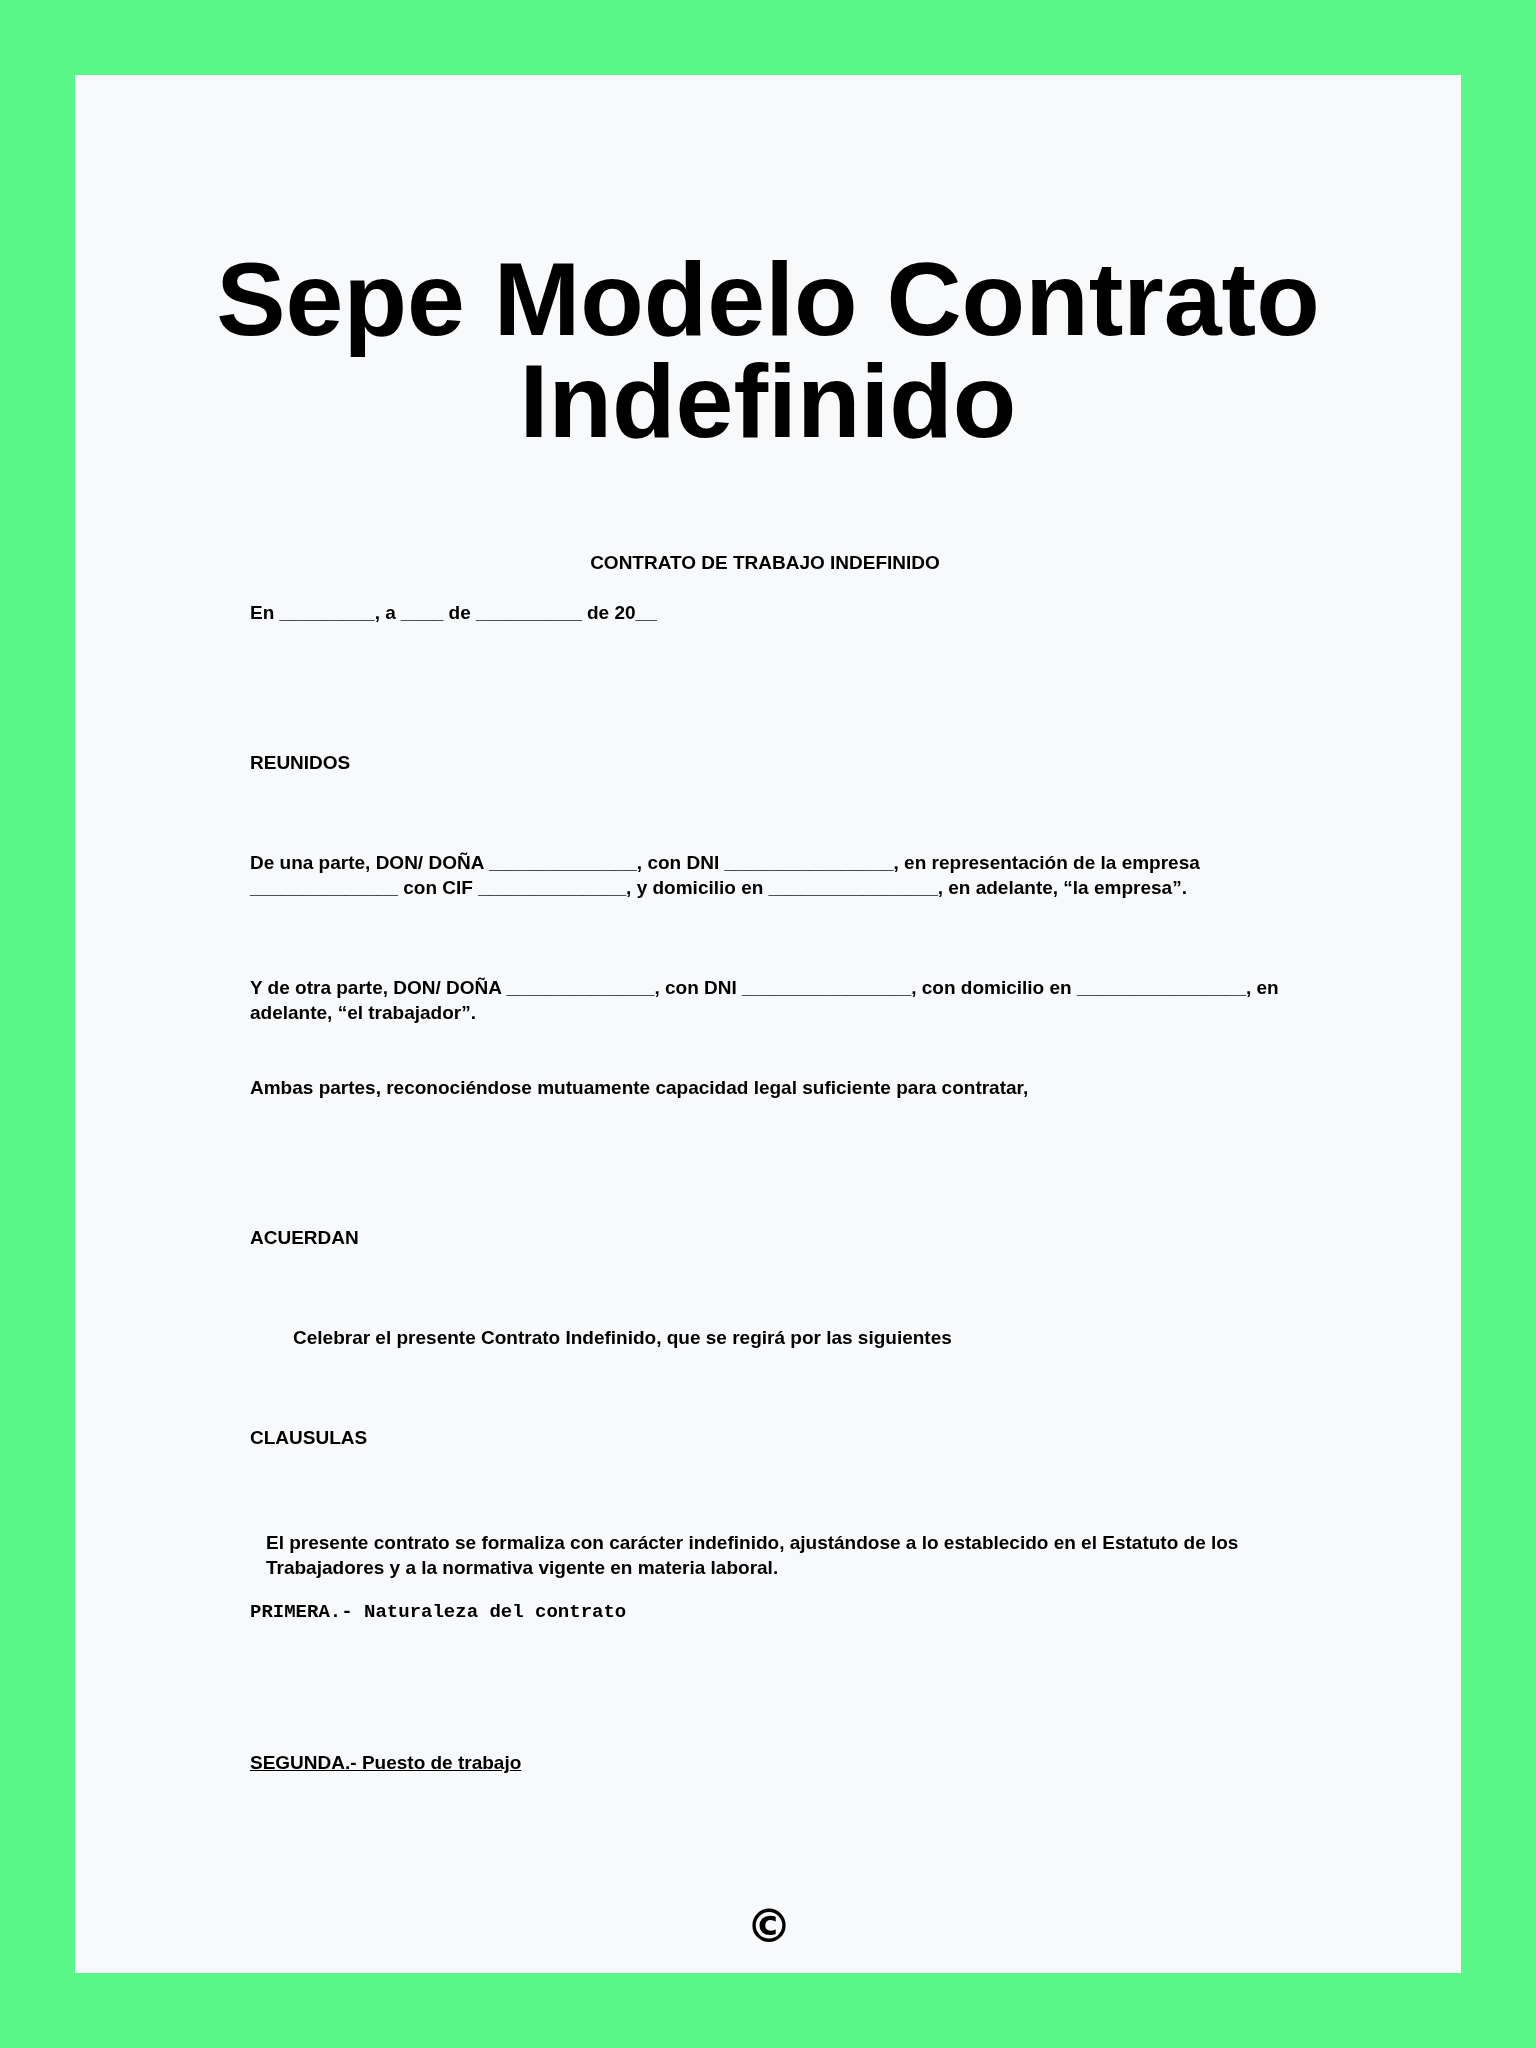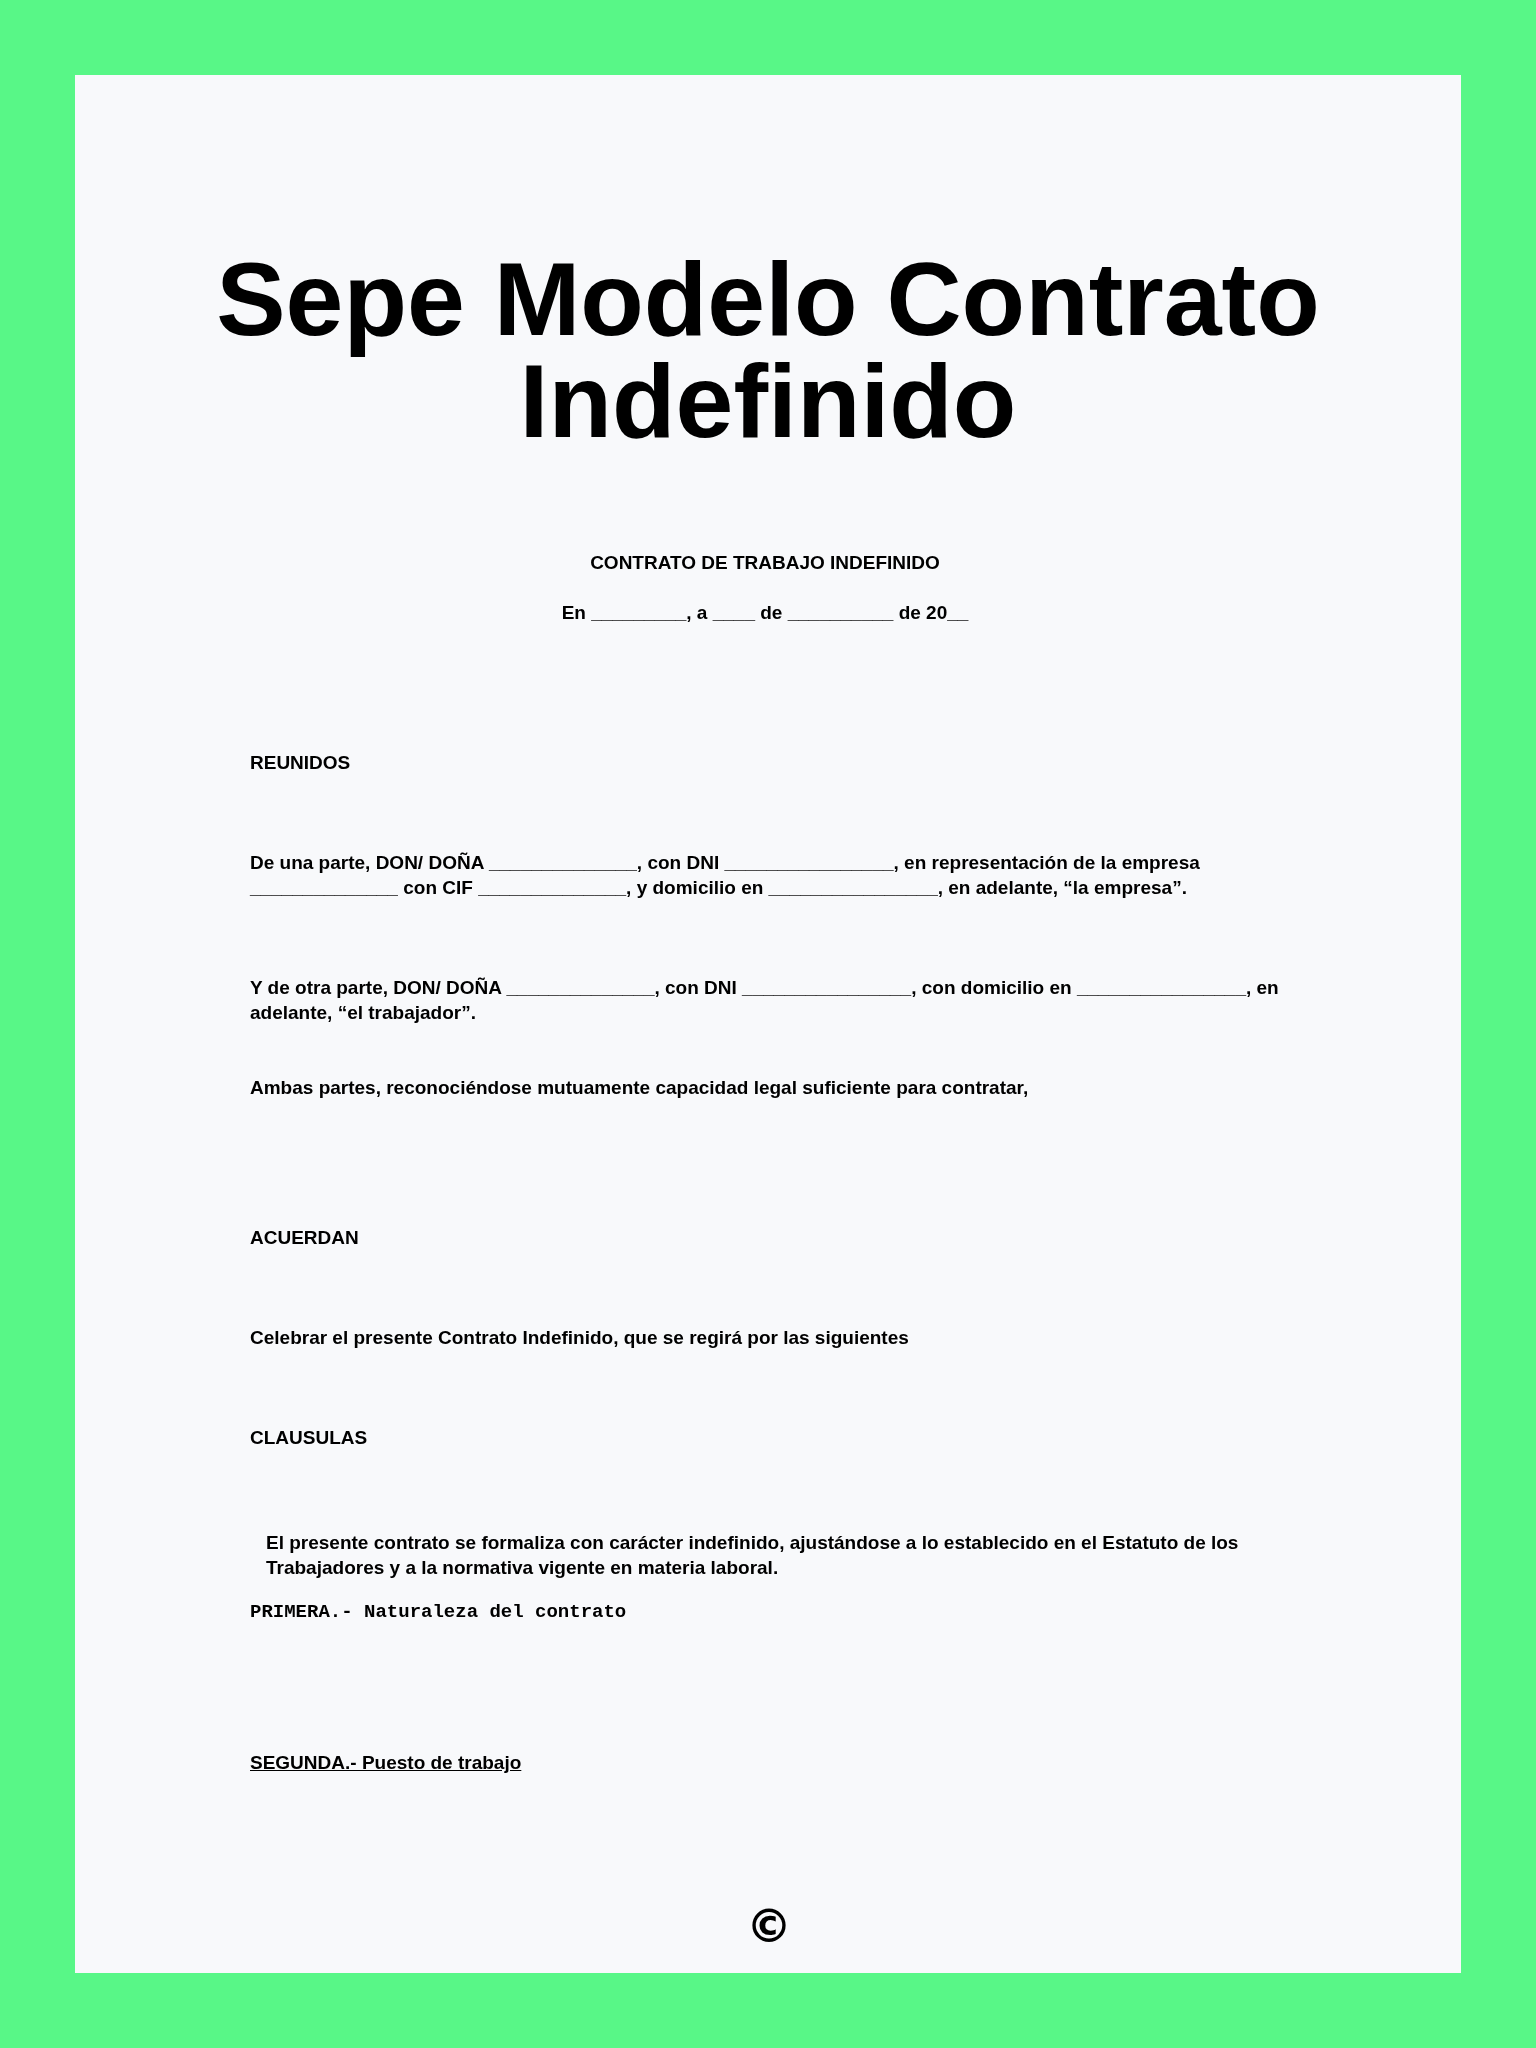--- a/index.html
+++ b/index.html
@@ -66,25 +66,25 @@
 <body>
 
 <div class="page"></div>
 
 <h1 class="title">
   <span>Sepe Modelo Contrato</span>
   <span>Indefinido</span>
 </h1>
 
 <p class="body-text" style="top:550px;text-align:center;">CONTRATO DE TRABAJO INDEFINIDO</p>
-<p class="body-text" style="top:600px;text-align:center;">En _________, a ____ de __________ de 20__</p>
+<p class="body-text" style="top:600px;">En _________, a ____ de __________ de 20__</p>
 <p class="body-text" style="top:750px;">REUNIDOS</p>
 <p class="body-text" style="top:850px;">De una parte, DON/ DOÑA ______________, con DNI ________________, en representación de la empresa ______________ con CIF ______________, y domicilio en ________________, en adelante, “la empresa”.</p>
 <p class="body-text" style="top:975px;">Y de otra parte, DON/ DOÑA ______________, con DNI ________________, con domicilio en ________________, en adelante, “el trabajador”.</p>
 <p class="body-text" style="top:1075px;">Ambas partes, reconociéndose mutuamente capacidad legal suficiente para contratar,</p>
 <p class="body-text" style="top:1225px;">ACUERDAN</p>
-<p class="body-text" style="top:1325px;">Celebrar el presente Contrato Indefinido, que se regirá por las siguientes</p>
+<p class="body-text" style="top:1325px;margin-left:43px;">Celebrar el presente Contrato Indefinido, que se regirá por las siguientes</p>
 <p class="body-text" style="top:1425px;">CLAUSULAS</p>
 <p class="body-text" style="top:1600px;font-family:Liberation Mono, monospace;">PRIMERA.- Naturaleza del contrato</p>
 <p class="body-text" style="top:1530px;margin-left:16px;">El presente contrato se formaliza con carácter indefinido, ajustándose a lo establecido en el Estatuto de los Trabajadores y a la normativa vigente en materia laboral.</p>
 <p class="body-text" style="top:1750px;text-decoration:underline;">SEGUNDA.- Puesto de trabajo</p>
 
 <div class="copyright">©</div>
 
 </body></html>

